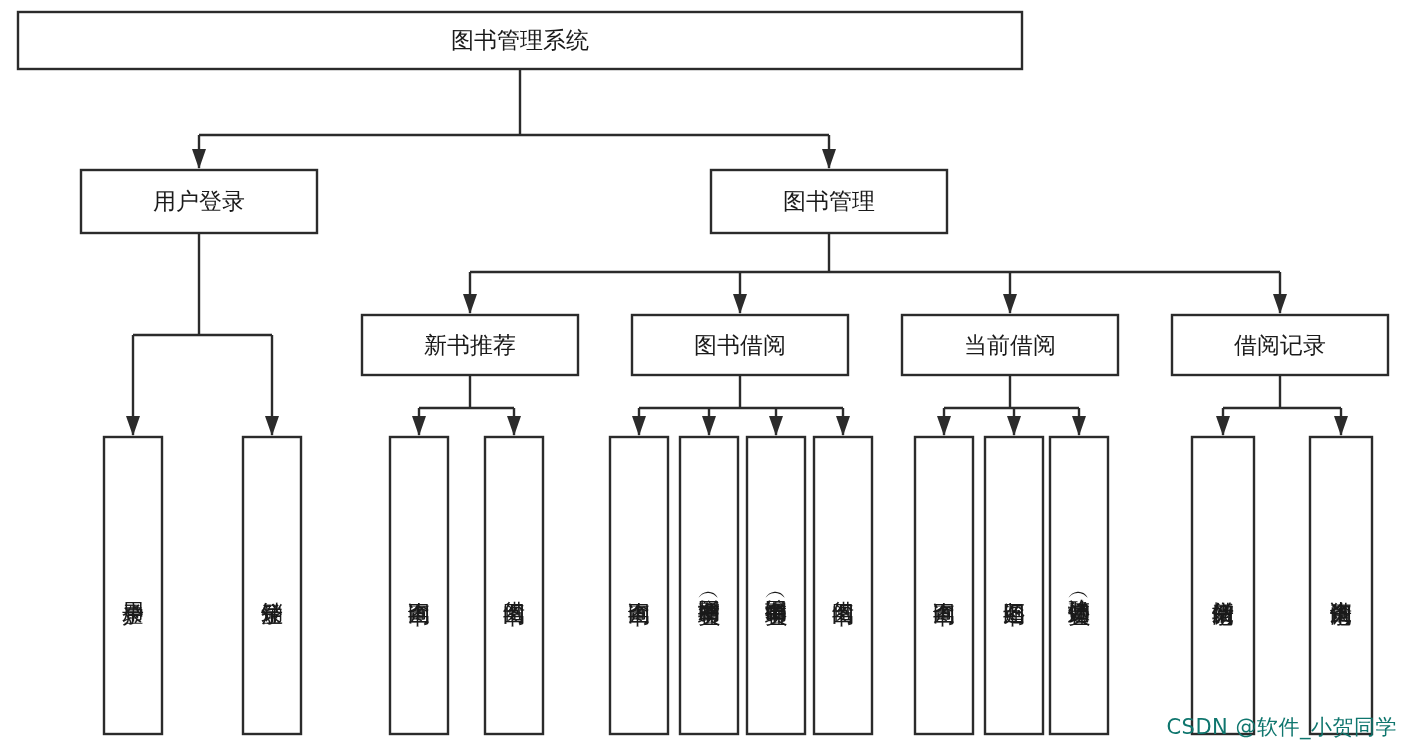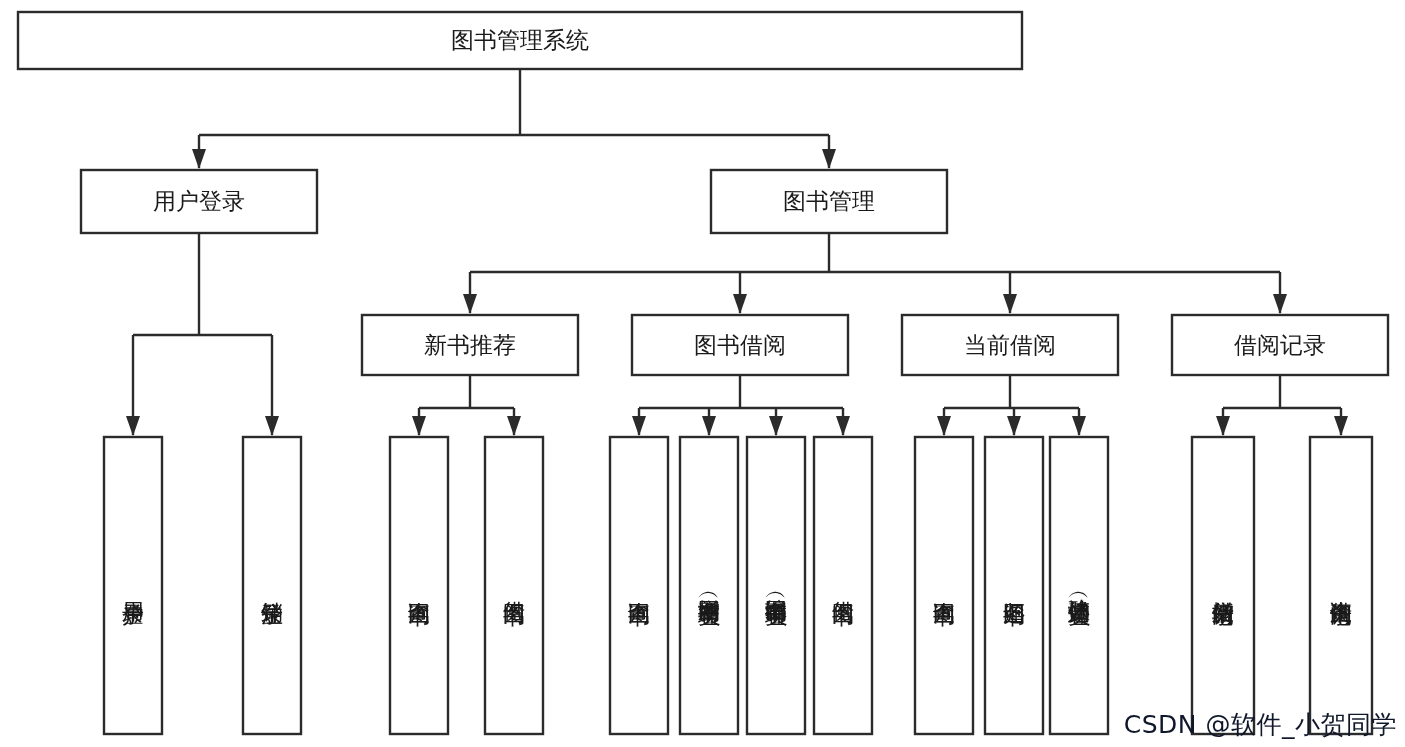--- a/index.html
+++ b/index.html
@@ -63,22 +63,22 @@
     align-items: center;
     justify-content: center;
     white-space: nowrap;
     pointer-events: none;
   }
   .watermark {
     position: absolute;
     right: 8px;
     bottom: 6px;
     font-family: "DejaVu Sans", "Liberation Sans", sans-serif;
-    font-size: 25px;
-    color: #0f172a;
+    font-size: 21px;
+    color: #0f766e;
     letter-spacing: 0.5px;
     white-space: nowrap;
   }
 </style>
 </head>
 <body>
 
 <div id="diagram-root">
 
   <svg class="diagram-canvas" id="canvas" viewBox="0 0 1405 747" xmlns="http://www.w3.org/2000/svg">

